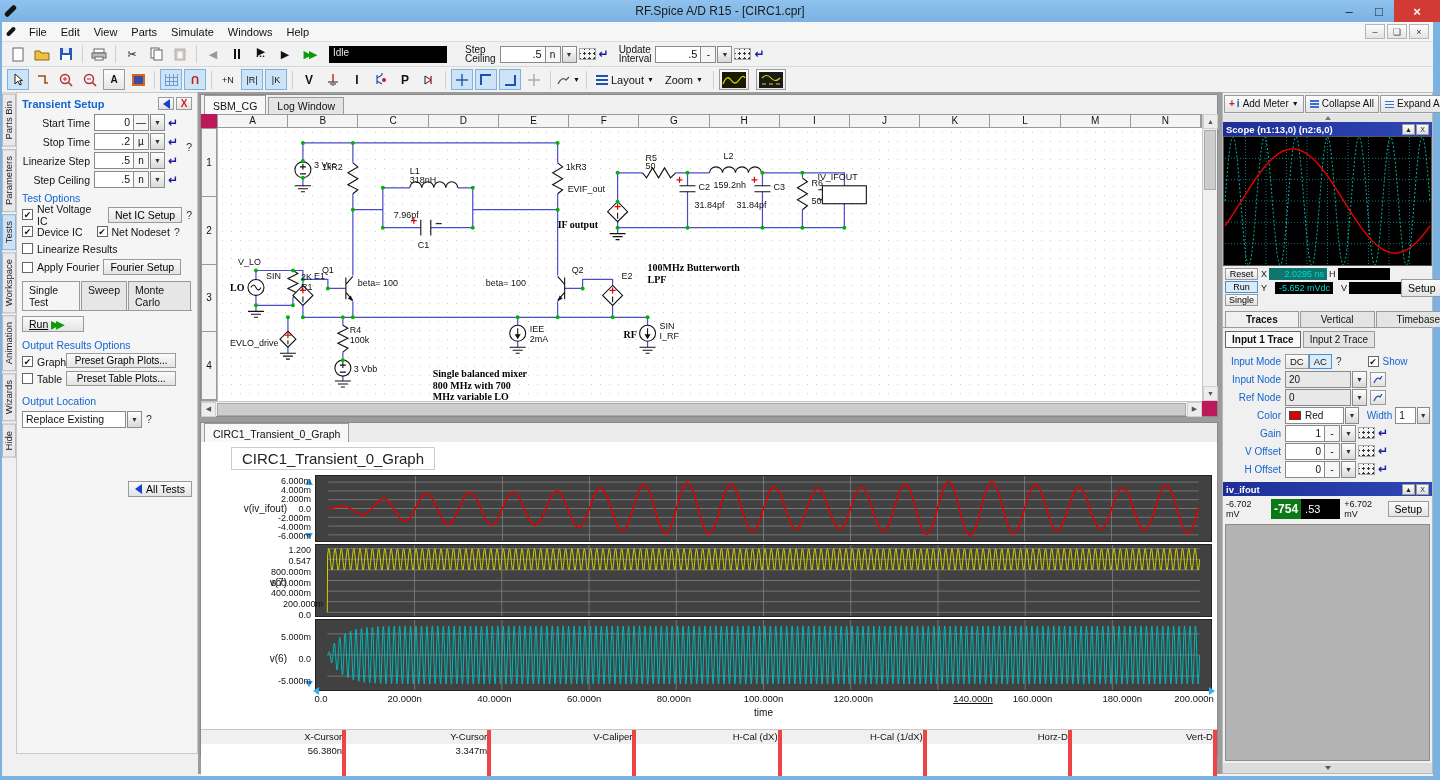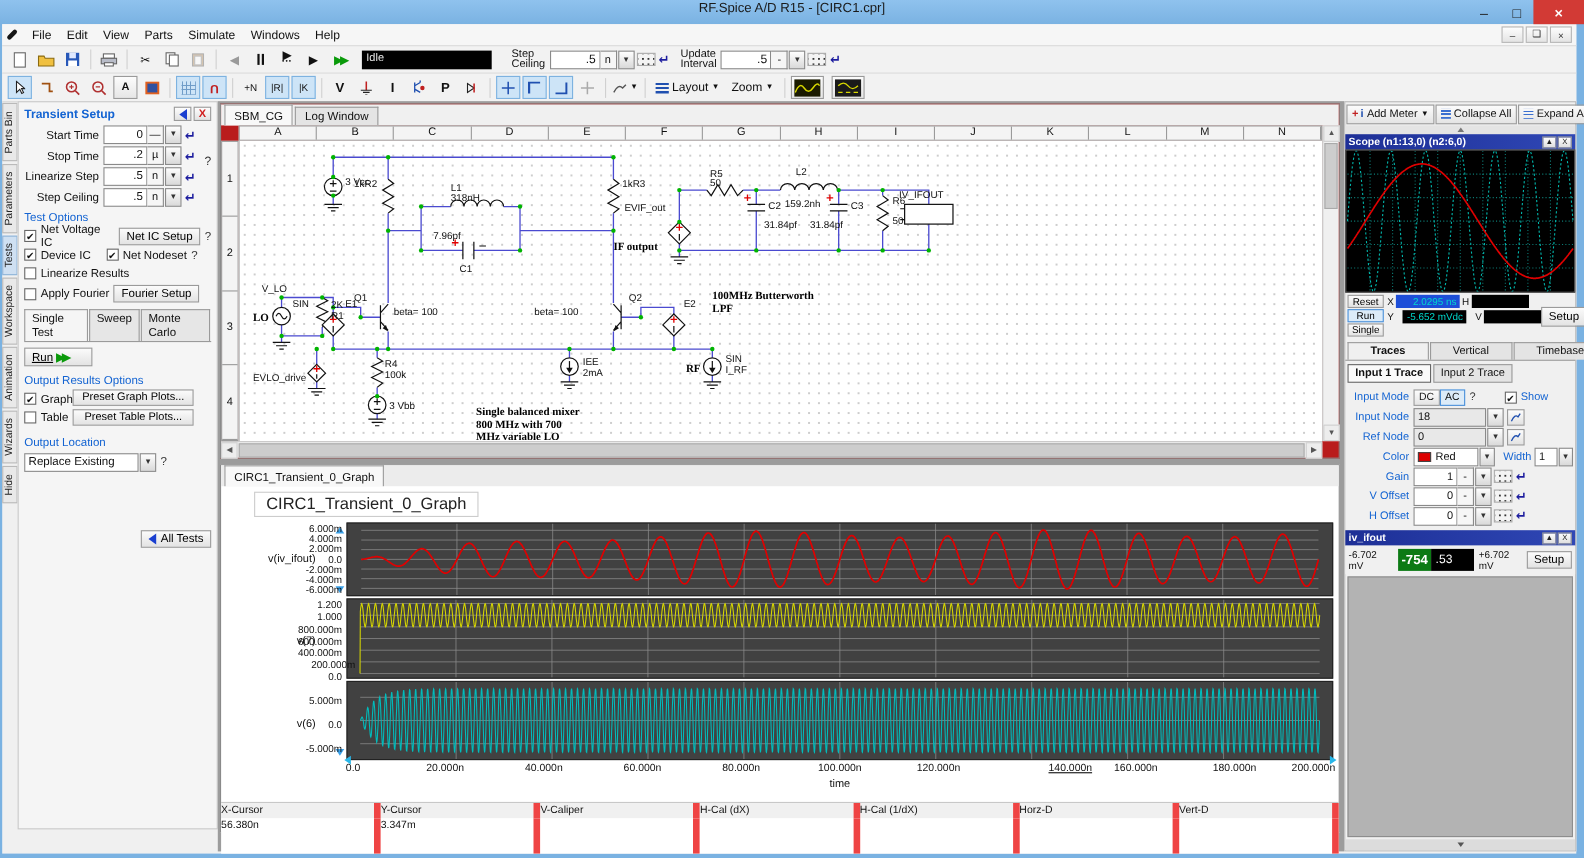--- a/index.html
+++ b/index.html
@@ -1,19 +1,19 @@
 <!DOCTYPE html>
 <html><head>
 <meta charset="utf-8">
 <style>
   * { margin:0; padding:0; box-sizing:border-box; }
   html,body { width:1440px; height:780px; overflow:hidden; background:#7ab2e2;
     font-family:"Liberation Sans","DejaVu Sans",sans-serif; font-size:11px; color:#111; }
   #titlebar { position:absolute; left:0; top:0; width:1440px; height:22px; background:linear-gradient(#8fc2ee,#7ab2e2);
-    display:flex; align-items:center;flex-direction:column; }
+    display:flex; align-items:center; }
   .pen-icon { width:5px; height:14px; background:#151515; border-radius:2px; transform:rotate(45deg); margin:0 10px 0 8px; }
   #title-text { position:absolute; left:0; right:0; text-align:center; font-size:12px; color:#1a1a1a; }
   .wbtns { margin-left:auto; display:flex; height:22px; z-index:2; }
   .wbtn { width:30px; height:22px; display:flex; align-items:center; justify-content:center; font-size:13px; color:#222; }
   .wbtn.close { width:46px; background:#d23a35; color:#fff; font-weight:bold; }
   #frame { position:absolute; left:2px; top:22px; right:7px; bottom:4px; background:#f0f0f0; }
   #menubar { position:relative; height:20px; background:#f6f6f6; border-bottom:1px solid #dcdcdc; display:flex; align-items:center; }
   .menu-item { padding:2px 7px; }
   .pen-small { width:4px; height:11px; background:#151515; border-radius:2px; transform:rotate(45deg); margin:0 9px 0 7px; }
   .mdibtns { margin-left:auto; display:flex; margin-right:4px; }
@@ -59,21 +59,21 @@
   .stab { border:1px solid #9a9a9a; border-bottom:none; background:#e6e6e6; font-size:10.5px; padding:2px 6px; margin-right:1px; }
   .stab.act { background:#f5f5f5; font-weight:normal; }
   .tabpane { border-top:1px solid #9a9a9a; padding-top:5px; }
   .grp { border:1px solid #a8a8a8; position:relative; margin-top:8px; padding:8px 4px 4px 4px; }
   .grp-leg { position:absolute; top:-7px; left:6px; background:#f5f5f5; padding:0 3px; font-size:10.5px; }
   .rad { width:11px; height:11px; border:1px solid #707070; border-radius:50%; background:#fff; margin-right:3px; position:relative; flex:none; }
   .rad.sel::after { content:""; position:absolute; left:2px; top:2px; width:5px; height:5px; border-radius:50%; background:#222; }
   
   #mdi { position:absolute; left:196px; top:70px; right:211px; bottom:2px; background:#9c9c9c; }
   .win { position:absolute; background:#fff; border:1px solid #8a8a8a; }
-  #schemwin { left:2px; top:2px; width:1018px; height:323px; background:#b91c1c; }
+  #schemwin { left:2px; top:2px; width:1018px; height:323px; background:#be185d; }
   #graphwin { left:2px; top:330px; width:1018px; height:335px; background:#fff; }
   .doctabs { display:flex; height:19px; background:#f0f0f0; padding-left:2px; }
   .doctab { border:1px solid #9a9a9a; border-bottom:none; background:#e4e4e4; font-size:10.5px; padding:2px 8px; margin:2px 1px 0 1px; }
   .doctab.act { background:#f8f8f8; margin-top:0; padding-top:4px; }
   #ruler-cols { position:absolute; left:16px; top:19px; right:15px; height:14px; display:flex; border:1px solid #9a9a9a; background:#f4f4f4; }
   .rcell { flex:1; border-right:1px solid #9a9a9a; text-align:center; font-size:10px; line-height:12px; }
   #ruler-rows { position:absolute; left:0; top:33px; width:16px; bottom:15px; border:1px solid #9a9a9a; background:#f4f4f4; display:flex; flex-direction:column; }
   .rrow { flex:1; border-bottom:1px solid #9a9a9a; text-align:center; font-size:10px; display:flex; align-items:center; justify-content:center; }
   #schem-canvas { position:absolute; left:16px; top:33px; right:15px; bottom:15px; background:#fff;
     background-image:radial-gradient(circle,#cdcdcd 0.8px,transparent 1px); background-size:9px 9px; border-left:1px solid #bbb; }
@@ -86,21 +86,21 @@
   #graph-title { position:absolute; left:30px; top:24px; font-size:15px; color:#222; border:1px solid #ccc; padding:2px 10px; background:#fff; }
   #plots { position:absolute; left:114px; top:52px; width:897px; }
   .panel-svg { display:block; background:#414141; border:1px solid #222; margin-bottom:2px; }
   .series { position:absolute; width:76px; text-align:right; font-size:10px; color:#111; }
   .ytick { position:absolute; width:95px; text-align:right; font-size:9px; color:#111; }
   .xtick { position:absolute; transform:translateX(-50%); font-size:9.5px; color:#111; top:0; white-space:nowrap; }
   #time-label { position:absolute; left:114px; width:897px; text-align:center; top:284px; font-size:10px; }
   #cursorbar { position:absolute; left:0; right:0; top:306px; height:29px; border-top:1px solid #c8c8c8; font-size:9.5px; }
   .curhead { display:flex; height:14px; background:#f0f0f0; }
   .curvals { display:flex; height:32px; background:#fff; }
-  .curcell { flex:1; border-right:6px solid #ef4444; text-align:left; line-height:14px; }
+  .curcell { flex:1; border-right:4px solid #ef4444; text-align:right; line-height:14px; }
   .tri { width:0; height:0; position:absolute; }
   
   #rightpanel { position:absolute; right:0; top:70px; width:211px; bottom:2px; background:#f0f0f0; border:1px solid #b9b9b9; display:flex; flex-direction:column; }
   .rp-toolbar { display:flex; align-items:center; height:21px; padding:1px; }
   .rp-btn { border:1px solid #9a9a9a; background:linear-gradient(#fcfcfc,#e4e4e4); height:18px; display:flex; align-items:center; font-size:10px; padding:0 4px; margin-right:1px; white-space:nowrap; }
   .bars { width:9px; height:9px; background:repeating-linear-gradient(0deg,#3a6fd0 0 2px,transparent 2px 3px); margin-right:3px; }
   .collapse-strip { height:8px; background:#e4e4e4; display:flex; align-items:center; justify-content:center; }
   .tri-up-sm { width:0; height:0; border:3px solid transparent; border-bottom:4px solid #777; margin-top:-3px; }
   .ptitle { height:14px; background:linear-gradient(90deg,#1d2f96,#2f47b5); color:#fff; font-size:9.5px; font-weight:bold; display:flex; align-items:center; padding:0 3px; }
   .ptitle .tb { width:13px; height:11px; background:linear-gradient(#fdfdfd,#dedede); border:1px solid #999; color:#222; font-size:7px; display:flex; align-items:center; justify-content:center; margin-left:1px; font-weight:normal; }
@@ -762,21 +762,21 @@
       </div>
     <div class="ytick" style="left: 15px; top: 53.3378px;">6.000m</div>
         <div class="ytick" style="left: 15px; top: 62.3919px;">4.000m</div>
         <div class="ytick" style="left: 15px; top: 71.4459px;">2.000m</div>
         <div class="ytick" style="left: 15px; top: 80.5px;">0.0</div>
         <div class="ytick" style="left: 15px; top: 89.5541px;">-2.000m</div>
         <div class="ytick" style="left: 15px; top: 98.6081px;">-4.000m</div>
         <div class="ytick" style="left: 15px; top: 107.662px;">-6.000m</div>
         <div class="series" style="left: 10px; top: 79.5px;">v(iv_ifout)</div>
         <div class="ytick" style="left: 15px; top: 121.813px;">1.200</div>
-        <div class="ytick" style="left: 15px; top: 132.709px;">1.000</div>
+        <div class="ytick" style="left: 15px; top: 132.709px;">0.547</div>
         <div class="ytick" style="left: 15px; top: 143.604px;">800.000m</div>
         <div class="ytick" style="left: 15px; top: 154.5px;">600.000m</div>
         <div class="ytick" style="left: 15px; top: 165.396px;">400.000m</div>
         <div class="ytick" style="left: 27px; top: 176.291px;">200.000m</div>
         <div class="ytick" style="left: 15px; top: 187.187px;">0.0</div>
         <div class="series" style="left: 10px; top: 153.5px;">v(7)</div>
         <div class="ytick" style="left: 15px; top: 209.313px;">5.000m</div>
         <div class="ytick" style="left: 15px; top: 231px;">0.0</div>
         <div class="ytick" style="left: 15px; top: 252.687px;">-5.000m</div>
         <div class="series" style="left: 10px; top: 230px;">v(6)</div>
@@ -831,21 +831,21 @@
       </svg>
     <div class="readout-row">
       <div class="stackbtns">
         <button class="btn">Reset</button>
         <button class="btn hl">Run</button>
         <button class="btn">Single</button>
       </div>
       <div style="flex:1">
         <div style="display:flex;align-items:center;margin-bottom:2px">
           <span class="xy">X</span>
-          <div class="lcd" style="width:58px;margin:0 2px;background:#1d4ed8">2.0295 ns</div>
+          <div class="lcd" style="width:58px;margin:0 2px;background:#0f766e">2.0295 ns</div>
           <span class="xy">H</span>
           <div class="lcd" style="width:52px;margin-left:2px"></div>
         </div>
         <div style="display:flex;align-items:center">
           <span class="xy">Y</span>
           <div class="lcd" style="width:58px;margin:0 8px">-5.652 mVdc</div>
           <span class="xy">V</span>
           <div class="lcd" style="width:52px;margin-left:2px"></div>
         </div>
       </div>
@@ -867,21 +867,21 @@
         <span class="rlabel">Input Mode</span>
         <div class="toggle">DC</div>
         <div class="toggle act">AC</div>
         <span class="qm">?</span>
         <span style="margin-left:26px"></span>
         <div class="cb">✔</div>
         <span class="blue-txt">Show</span>
       </div>
       <div class="rprow">
         <span class="rlabel">Input Node</span>
-        <div class="ibox" style="width:66px;text-align:left;background:#e8e8e8">18</div>
+        <div class="ibox" style="width:66px;text-align:left;background:#e8e8e8">20</div>
         <div class="drop">▼</div>
         <div class="probe-btn">
             <svg width="10" height="10">
               <path d="M1,9 Q4,2 7,5 L9,2" fill="none" stroke="#2050b0" stroke-width="1.2"></path>
             </svg>
           </div>
       </div>
       <div class="rprow">
         <span class="rlabel">Ref Node</span>
         <div class="ibox" style="width:66px;text-align:left;background:#e8e8e8">0</div>

